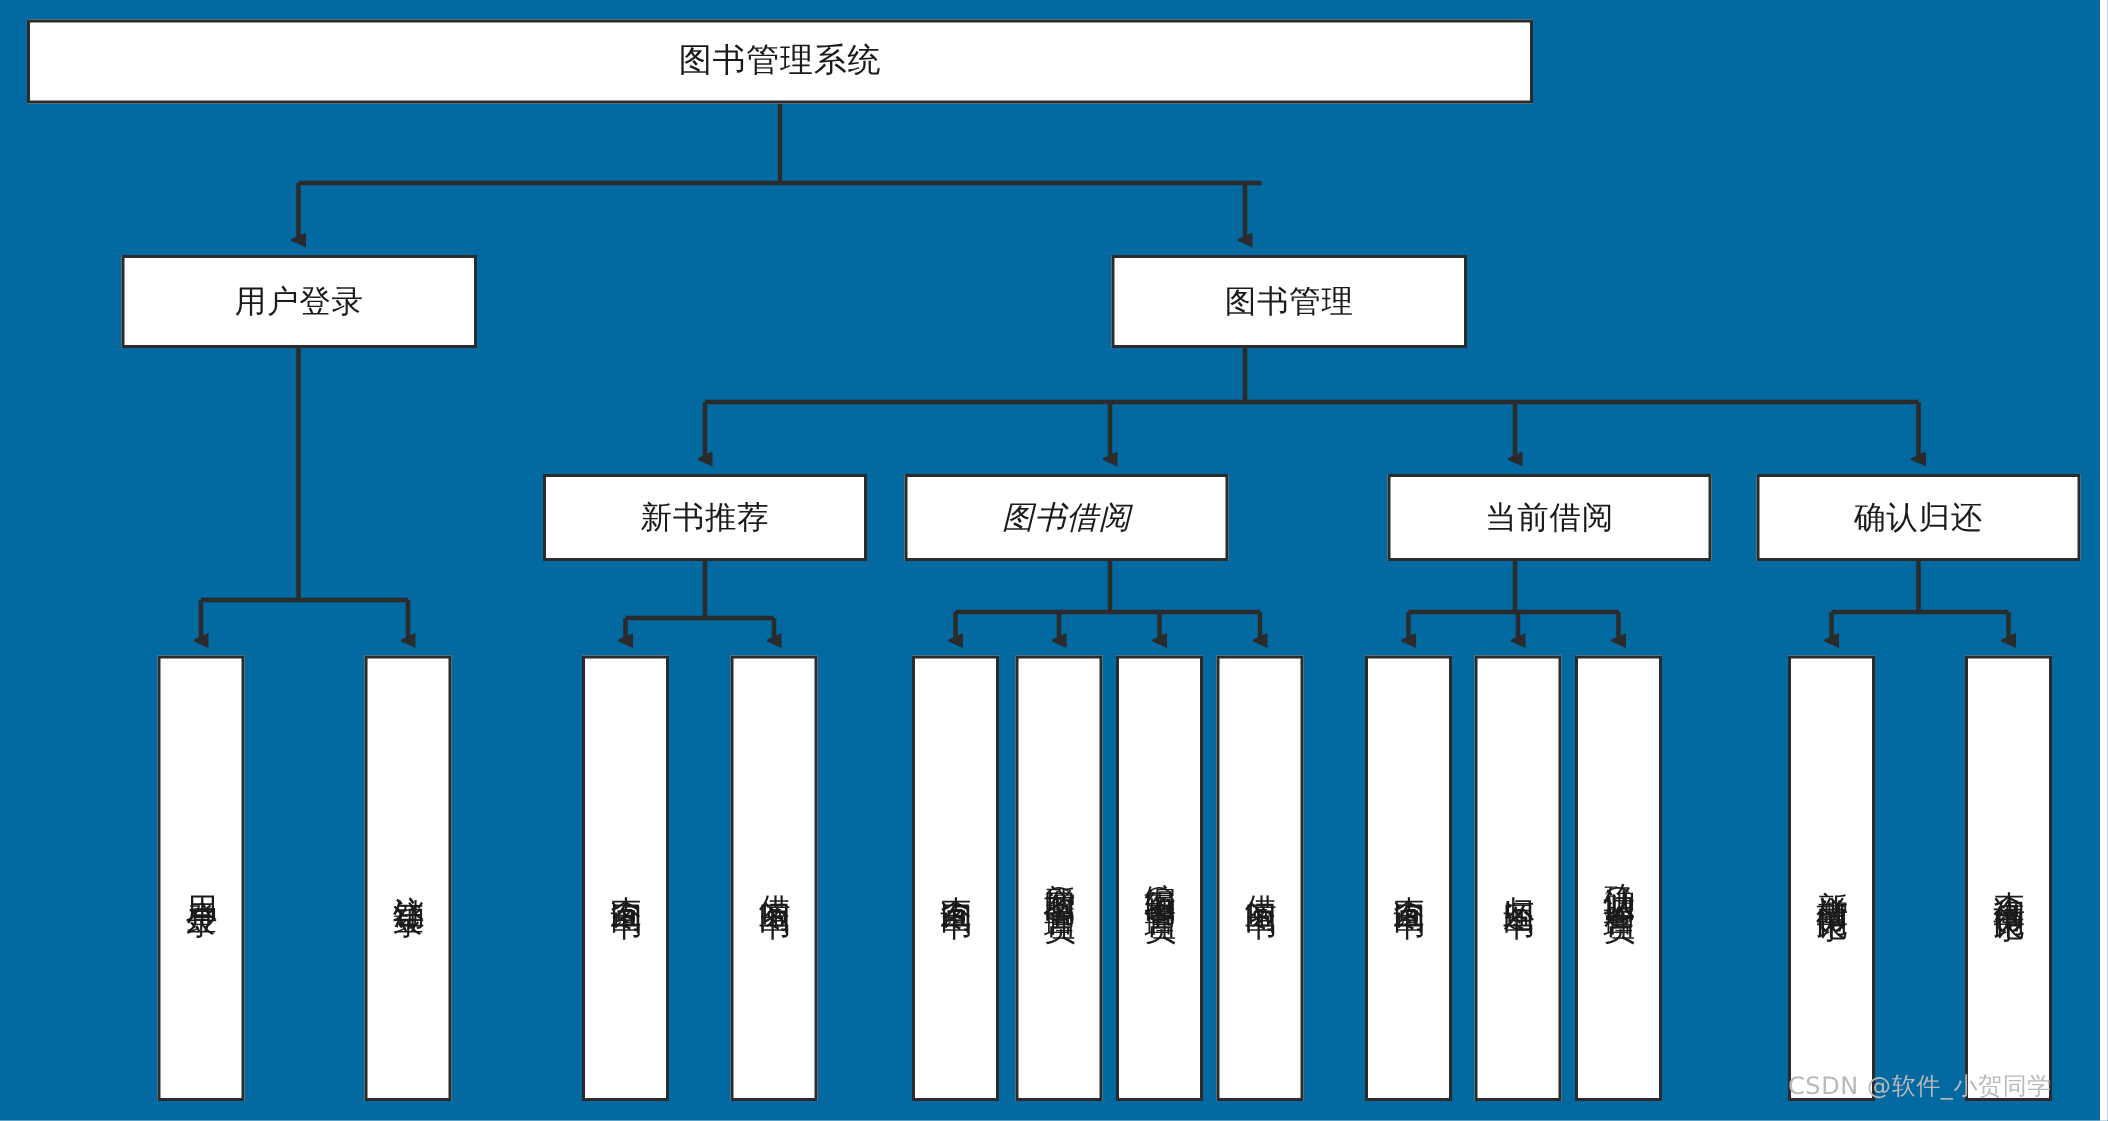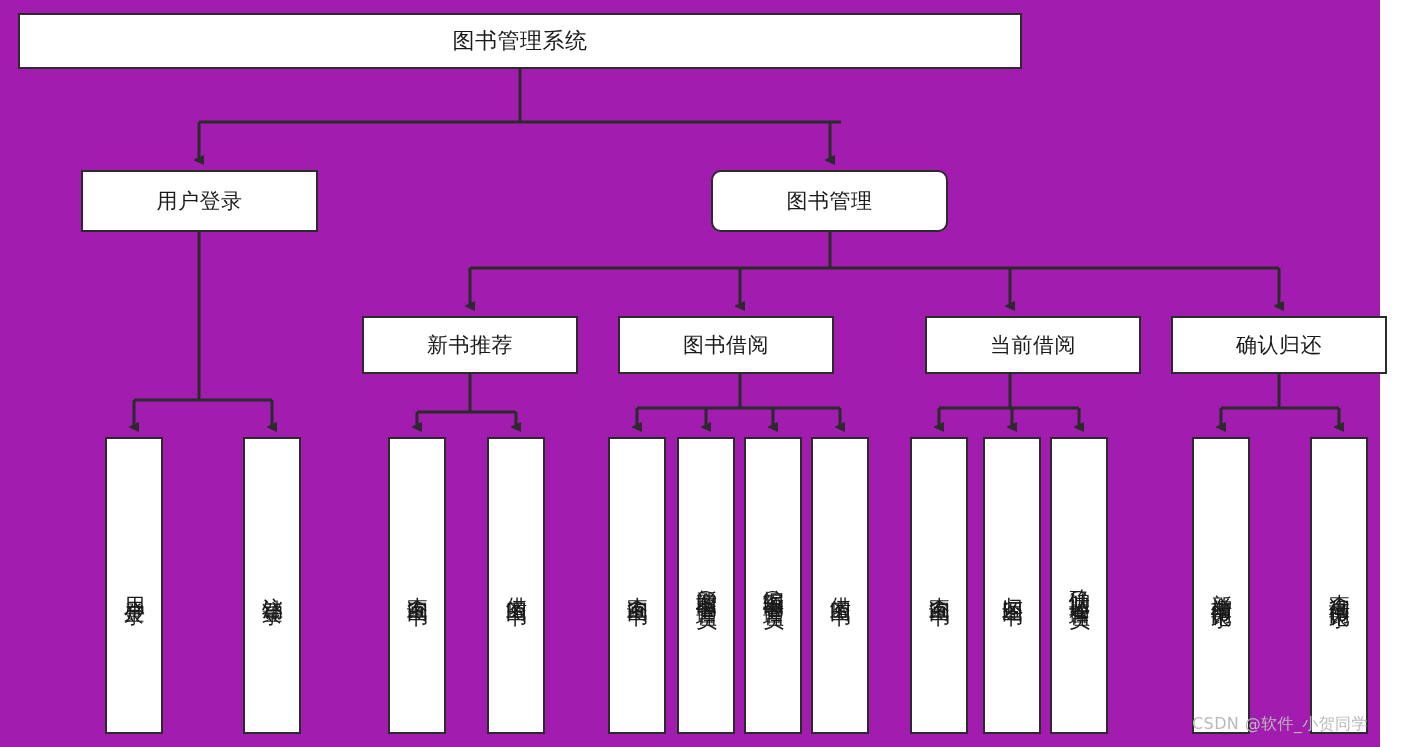--- a/index.html
+++ b/index.html
@@ -11,21 +11,22 @@
     width: 1405px;
     height: 747px;
     font-family: "DejaVu Sans", "Liberation Sans", sans-serif;
     overflow: hidden;
     position: relative;
   }
   #diagram-root {
     position: relative;
     width: 1380px;
     height: 747px;
-    background: #a21caf;
+    background: #0369a1;
+    padding-left: 20px;
   }
   svg.edges {
     position: absolute;
     left: 0;
     top: 0;
     width: 1405px;
     height: 747px;
     pointer-events: none;
   }
   .node {
@@ -128,27 +129,27 @@
     </g>
   </svg>
 
   <div id="nodes-layer">
       <div class="node horizontal root" style="left: 18px; top: 13px; width: 1004px; height: 56px;">
         <span class="node-label">图书管理系统</span>
       </div>
       <div class="node horizontal" style="left: 81px; top: 170px; width: 237px; height: 62px;">
         <span class="node-label">用户登录</span>
       </div>
-      <div class="node horizontal" style="left: 711px; top: 170px; width: 237px; height: 62px; border-radius: 10px;">
+      <div class="node horizontal" style="left: 741px; top: 170px; width: 237px; height: 62px;">
         <span class="node-label">图书管理</span>
       </div>
       <div class="node horizontal" style="left: 362px; top: 316px; width: 216px; height: 58px; align-items: center;">
         <span class="node-label">新书推荐</span>
       </div>
-      <div class="node horizontal" style="left: 618px; top: 316px; width: 216px; height: 58px;">
+      <div class="node horizontal" style="left: 603px; top: 316px; width: 216px; height: 58px; font-style: italic;">
         <span class="node-label">图书借阅</span>
       </div>
       <div class="node horizontal" style="left: 902px; top: 316px; width: 216px; height: 58px; margin-left: 23px;">
         <span class="node-label">当前借阅</span>
       </div>
       <div class="node horizontal" style="left: 1171px; top: 316px; width: 216px; height: 58px;">
         <span class="node-label">确认归还</span>
       </div>
       <div class="node vertical" style="left: 105px; top: 437px; width: 58px; height: 297px;">
         <span class="node-label">用户登录</span>

